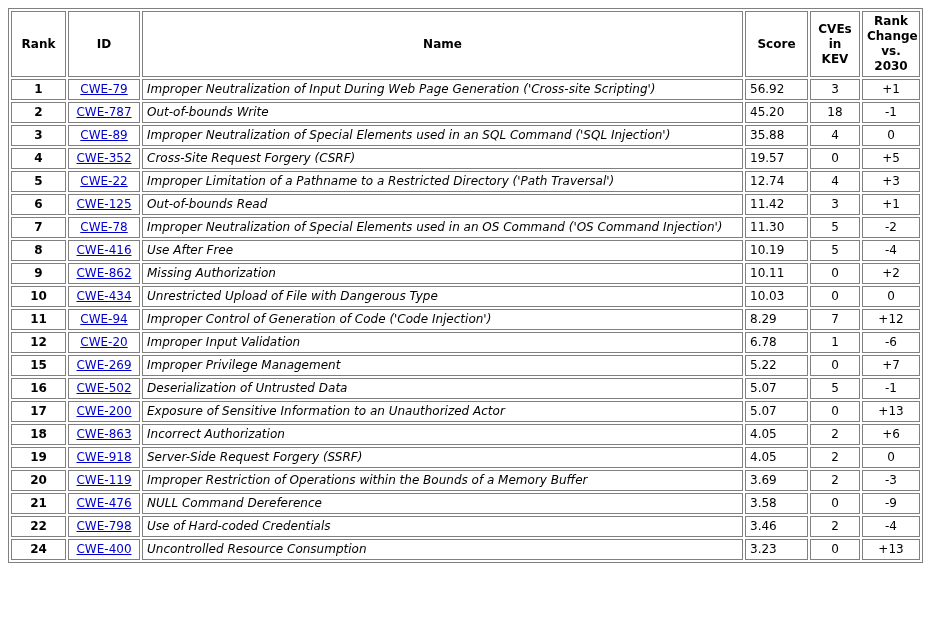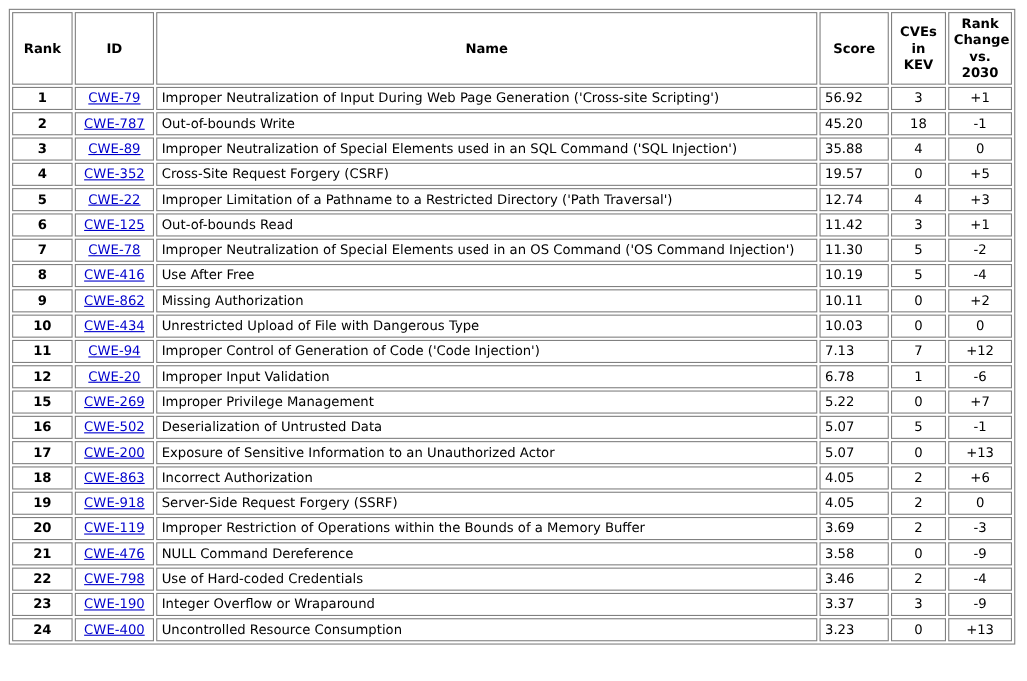--- a/index.html
+++ b/index.html
@@ -36,21 +36,21 @@
   }
   col.c-rank   { width: 55px; }
   col.c-id     { width: 72px; }
   col.c-name   { width: auto; }
   col.c-score  { width: 63px; }
   col.c-kev    { width: 50px; }
   col.c-change { width: 58px; }
 
   td.rank   { font-weight: bold; text-align: center; }
   td.id     { text-align: center; }
-  td.name   { text-align: left; white-space: nowrap; }
+  td.name   { text-align: left; white-space: nowrap; font-style: italic; }
   td.score  { text-align: left; }
   td.kev    { text-align: center; }
   td.change { text-align: center; }
 
   td.id a {
     color: #0000cc;
     text-decoration: underline;
   }
 </style>
 </head>
@@ -153,21 +153,21 @@
     <td class="id"><a href="#">CWE-434</a></td>
     <td class="name">Unrestricted Upload of File with Dangerous Type</td>
     <td class="score">10.03</td>
     <td class="kev">0</td>
     <td class="change">0</td>
   </tr>
       <tr>
     <td class="rank">11</td>
     <td class="id"><a href="#">CWE-94</a></td>
     <td class="name">Improper Control of Generation of Code ('Code Injection')</td>
-    <td class="score">7.13</td>
+    <td class="score">8.29</td>
     <td class="kev">7</td>
     <td class="change">+12</td>
   </tr>
       <tr>
     <td class="rank">12</td>
     <td class="id"><a href="#">CWE-20</a></td>
     <td class="name">Improper Input Validation</td>
     <td class="score">6.78</td>
     <td class="kev">1</td>
     <td class="change">-6</td>
@@ -230,28 +230,20 @@
   </tr>
       <tr>
     <td class="rank">22</td>
     <td class="id"><a href="#">CWE-798</a></td>
     <td class="name">Use of Hard-coded Credentials</td>
     <td class="score">3.46</td>
     <td class="kev">2</td>
     <td class="change">-4</td>
   </tr>
       <tr>
-    <td class="rank">23</td>
-    <td class="id"><a href="#">CWE-190</a></td>
-    <td class="name">Integer Overflow or Wraparound</td>
-    <td class="score">3.37</td>
-    <td class="kev">3</td>
-    <td class="change">-9</td>
-  </tr>
-      <tr>
     <td class="rank">24</td>
     <td class="id"><a href="#">CWE-400</a></td>
     <td class="name">Uncontrolled Resource Consumption</td>
     <td class="score">3.23</td>
     <td class="kev">0</td>
     <td class="change">+13</td>
   </tr>
     </tbody>
 </table>
 

